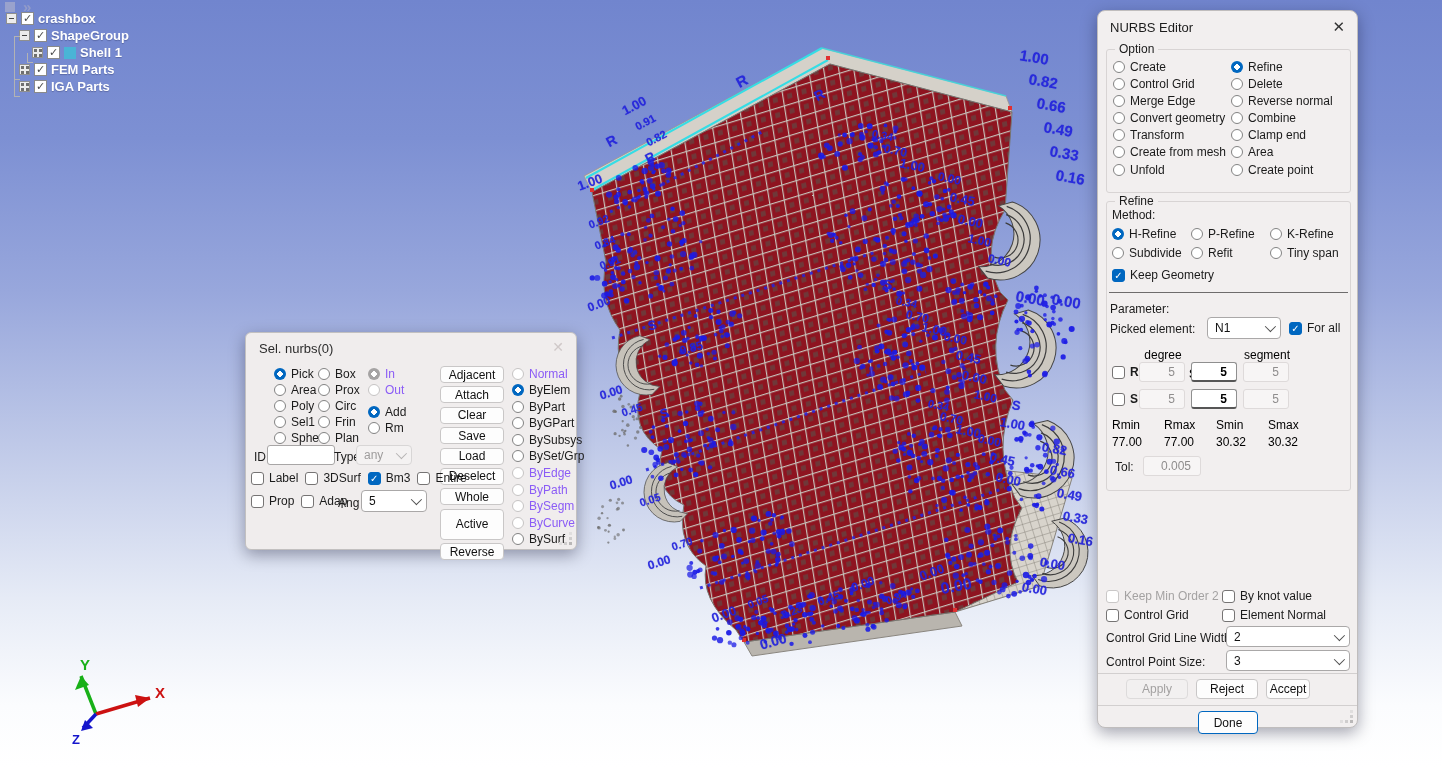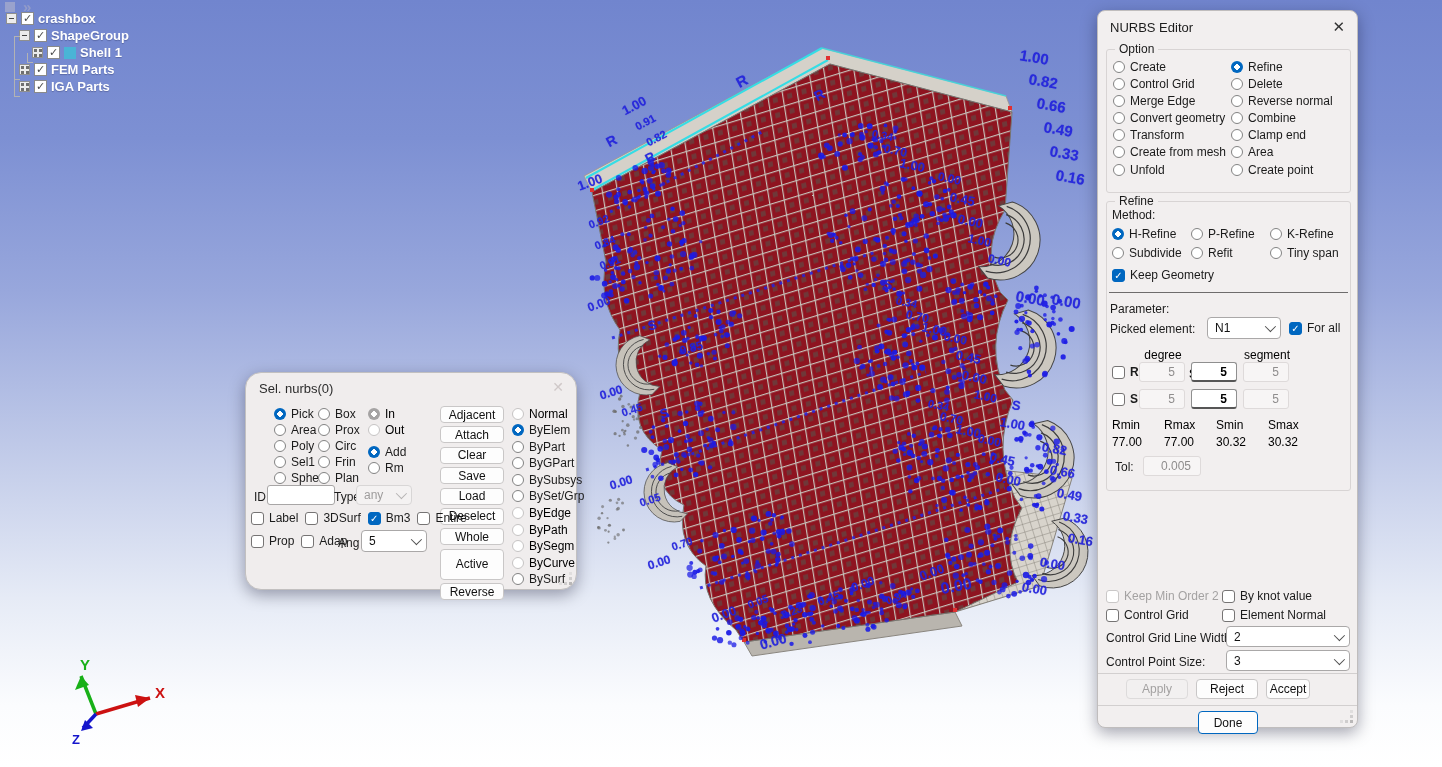--- a/index.html
+++ b/index.html
@@ -33,21 +33,21 @@
         display:flex;align-items:center;justify-content:center;font-size:11px;color:transparent;}
   .trow.on .tchk{color:#4a4a4a;}
   .chip{display:none;width:12px;height:12px;background:#4ab4d6;flex:none;}
   .trow.has-chip .chip{display:block;}
   .tline{position:absolute;background:#b3b3b3;z-index:2;}
   .tline.v{width:1px;} .tline.h{height:1px;}
   
   .rad{display:flex;align-items:center;gap:5px;font-size:12px;color:#1b1b1b;height:13px;white-space:nowrap;}
   .rad i{width:12px;height:12px;border-radius:50%;border:1px solid #838383;background:#fff;box-sizing:border-box;flex:none;}
   .rad.on i{border:none;background:radial-gradient(circle,#fff 0 2.6px,#0067c0 2.9px);}
-  .rad.dis{color:#000000;align-items:center;}
+  .rad.dis{color:#8b5cf6;align-items:center;}
   .rad.dis i{border-color:#c6c4c4;}
   .rad.dis.on i{border:none;background:radial-gradient(circle,#fff 0 2.6px,#a5a3a3 2.9px);}
   .chk{display:flex;align-items:center;gap:5px;font-size:12px;color:#1b1b1b;height:14px;white-space:nowrap;}
   .chk i{width:13px;height:13px;border-radius:3px;border:1px solid #767474;background:#fff;box-sizing:border-box;flex:none;
          display:flex;align-items:center;justify-content:center;font-size:10px;color:transparent;}
   .chk.on i{background:#0067c0;border-color:#0067c0;color:#fff;}
   .chk.dis{color:#a4a2a2;} .chk.dis i{border-color:#cac8c8;}
   .btn{background:#fdfdfd;border:1px solid #c9c7c7;border-radius:4px;font-size:12px;color:#111;
        display:flex;align-items:center;justify-content:center;box-sizing:border-box;cursor:default;}
   .btn.dis{color:#a3a1a1;background:#f2f0f0;border-color:#dddbdb;}
@@ -56,22 +56,22 @@
          display:flex;align-items:center;justify-content:space-between;padding:0 7px;}
   .combo.dis{background:#f4f2f2;color:#9e9c9c;border-color:#d8d6d6;}
   .chevron{width:7px;height:7px;border-right:1.4px solid #4f4f4f;border-bottom:1.4px solid #4f4f4f;
            transform:rotate(45deg) translateY(-2px);flex:none;}
   .combo.dis .chevron{border-color:#b5b3b3;}
   .grip{position:absolute;right:4px;bottom:4px;width:3px;height:3px;background:#b9b7b7;
         box-shadow:-5px 0 #cfcdcd,0 -5px #cfcdcd,-10px 0 #e0dede,0 -10px #e0dede;}
   hr.sep{border:none;border-top:1px solid #d2cfcf;margin:0;}
   hr.sep.dark{border-top:1px solid #6e6c6c;}
   
-  #sel-dialog{position:absolute;left:245px;top:372px;width:330px;height:216px;background:#f0eded;
-      border:1px solid #c2c0c0;border-radius:16px;box-shadow:0 5px 16px rgba(0,0,30,.35);z-index:4;font-size:12px;}
+  #sel-dialog{position:absolute;left:245px;top:332px;width:330px;height:216px;background:#f0eded;
+      border:1px solid #c2c0c0;border-radius:6px;box-shadow:0 5px 16px rgba(0,0,30,.35);z-index:4;font-size:12px;}
   #sel-dialog .dtitle{position:absolute;left:13px;top:8px;font-size:13px;color:#2c2c2c;}
   #sel-dialog .dclose{position:absolute;right:12px;top:6px;font-size:14px;color:#cfc8c8;}
   .vcol{position:absolute;display:flex;flex-direction:column;}
   
   #nurbs-panel{position:absolute;left:1097px;top:10px;width:261px;height:718px;background:#f2efef;
       border:1px solid #c0bdbd;border-radius:8px;box-shadow:0 5px 16px rgba(0,0,30,.35);z-index:4;box-sizing:border-box;}
   #nurbs-panel .ptitle{position:absolute;left:12px;top:9px;font-size:13px;color:#1c1c1c;}
   #nurbs-panel .pclose{position:absolute;right:12px;top:7px;font-size:15px;color:#333;}
   .gbox{position:absolute;border:1px solid #d8d4d4;border-radius:3px;}
   .gbox>.legend{position:absolute;top:-8px;left:8px;background:#f2efef;padding:0 4px;font-size:12px;color:#1b1b1b;}

